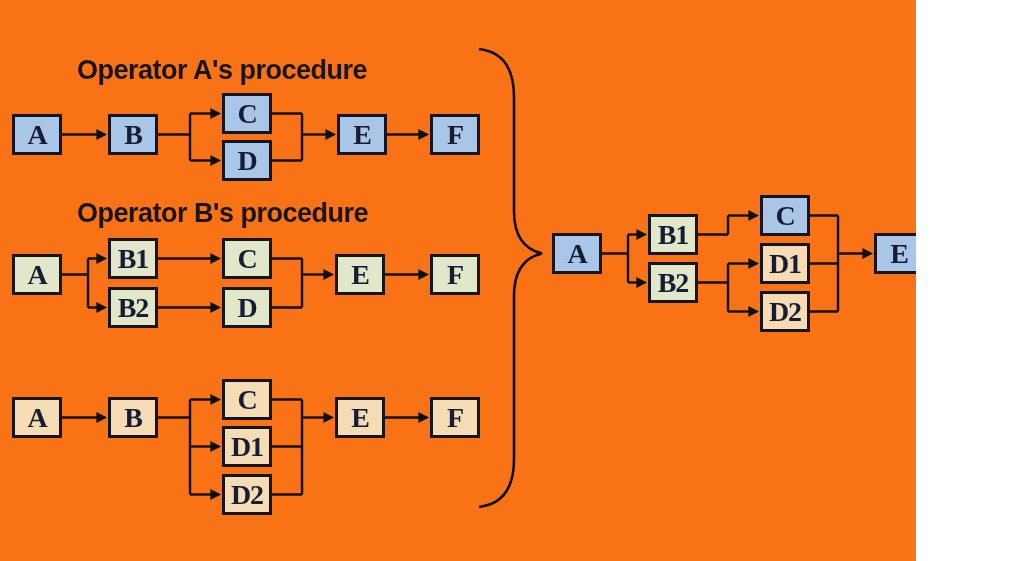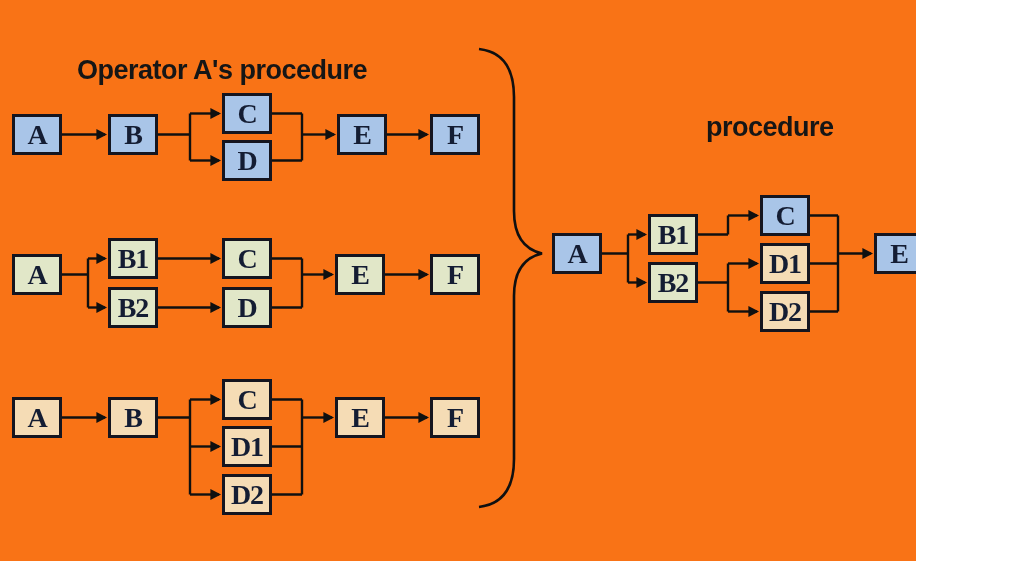--- a/index.html
+++ b/index.html
@@ -95,38 +95,38 @@
   </svg>
 
   <div class="ptitle" style="left:77px;top:55px">Operator A's procedure</div>
   <div class="node blue" style="left:12px;top:114px">A</div>
   <div class="node blue" style="left:108px;top:114px">B</div>
   <div class="node blue" style="left:222px;top:93px">C</div>
   <div class="node blue" style="left:222px;top:140px">D</div>
   <div class="node blue" style="left:337px;top:114px">E</div>
   <div class="node blue" style="left:430px;top:114px">F</div>
 
+  <div class="ptitle" style="left:77px;top:198px">Operator B's procedure</div>
   <div class="node green" style="left:12px;top:254px">A</div>
   <div class="node green" style="left:108px;top:238px">B1</div>
   <div class="node green" style="left:108px;top:287px">B2</div>
   <div class="node green" style="left:222px;top:238px">C</div>
   <div class="node green" style="left:222px;top:287px">D</div>
   <div class="node green" style="left:335px;top:254px">E</div>
   <div class="node green" style="left:430px;top:254px">F</div>
 
   <div class="node orange" style="left:12px;top:397px">A</div>
   <div class="node orange" style="left:108px;top:397px">B</div>
   <div class="node orange" style="left:222px;top:379px">C</div>
   <div class="node orange" style="left:222px;top:426px">D1</div>
   <div class="node orange" style="left:222px;top:474px">D2</div>
   <div class="node orange" style="left:335px;top:397px">E</div>
   <div class="node orange" style="left:430px;top:397px">F</div>
 
   <div class="ptitle" style="left:706px;top:111px">
-    <span class="tline">procedure</span>
   </div>
   <div class="node blue" style="left:552px;top:233px">A</div>
   <div class="node green" style="left:648px;top:214px">B1</div>
   <div class="node green" style="left:648px;top:262px">B2</div>
   <div class="node blue" style="left:760px;top:195px">C</div>
   <div class="node orange" style="left:760px;top:243px">D1</div>
   <div class="node orange" style="left:760px;top:291px">D2</div>
   <div class="node blue" style="left:874px;top:233px">E</div>
   <div class="node blue" style="left:969px;top:233px">F</div>
 

